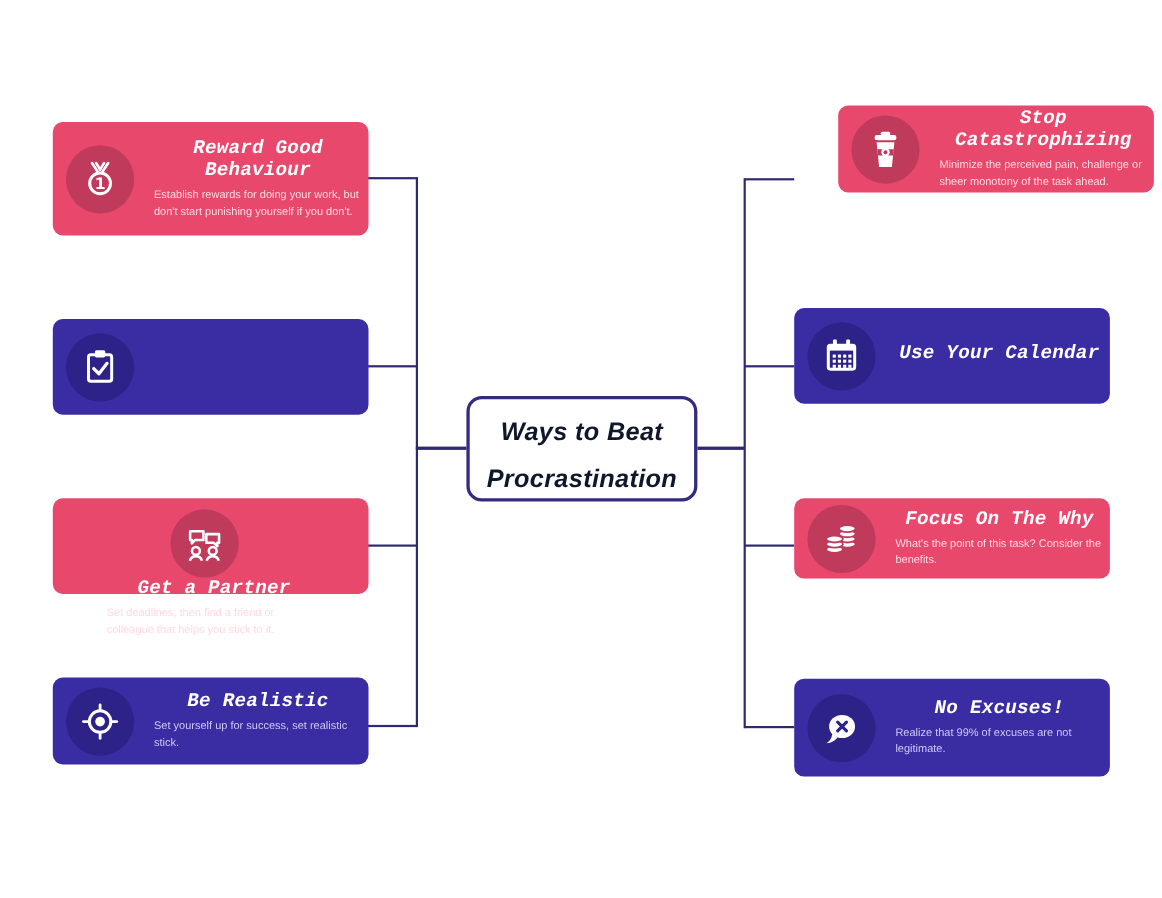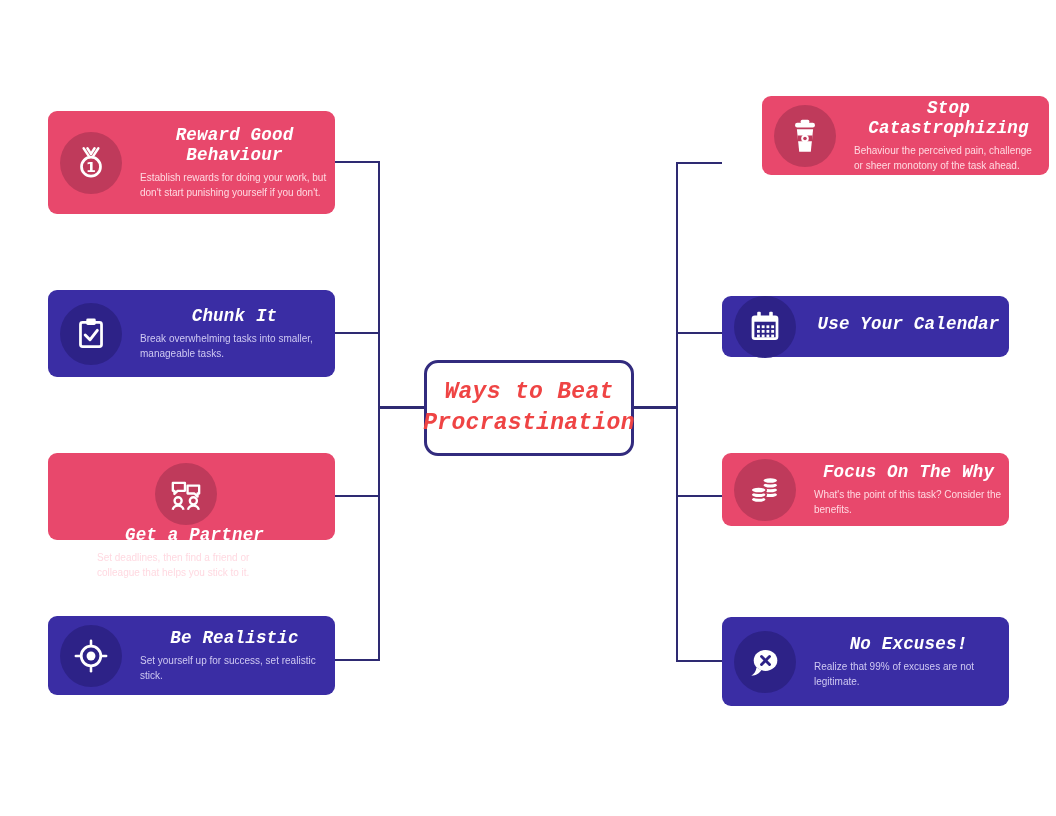--- a/index.html
+++ b/index.html
@@ -33,22 +33,22 @@
   .card.pink .card-body{color:#ffd9e1;}
   .card.purple .card-body{color:#cfc9f2;}
   
   .center-node{
     position:absolute;left:424px;top:360px;width:210px;height:96px;
     box-sizing:border-box;background:#ffffff;border:3px solid #322b7e;
     border-radius:14px;display:flex;flex-direction:column;align-items:center;
     justify-content:center;text-align:center;
   }
   .center-title{
-    font-family:Liberation Mono, monospace;font-style:italic;font-weight:bold;
-    font-size:23px;line-height:31px;color:#ef4444;letter-spacing:.3px;
+    font-family:Liberation Sans, sans-serif;font-style:italic;font-weight:bold;
+    font-size:23px;line-height:31px;color:#0f172a;letter-spacing:.3px;margin-top:12px;
   }
 </style>
 </head>
 <body>
 
 <div class="canvas">
 
   <div class="line" style="left:378px;top:161px;width:2px;height:500px;"></div>
   <div class="line" style="left:676px;top:162px;width:2px;height:500px;"></div>
 
@@ -90,24 +90,20 @@
   </div>
 
   <div class="card purple" style="left:48px;top:290px;height:87px;">
     <span class="icon-circle">
       <svg viewBox="0 0 38 38">
         <rect x="9" y="8" width="20" height="23" rx="2" fill="none" stroke="#ffffff" stroke-width="2.6"></rect>
         <rect x="14.5" y="4.2" width="9" height="6.2" rx="1.4" fill="#ffffff"></rect>
         <path d="M13.5 20 L18 24.5 L25 15.5" fill="none" stroke="#ffffff" stroke-width="2.8" stroke-linecap="round" stroke-linejoin="round"></path>
       </svg>
     </span>
-    <div class="card-text">
-      <div class="card-title">Chunk It</div>
-      <div class="card-body">Break overwhelming tasks into smaller, manageable tasks.</div>
-    </div>
   </div>
 
   <div class="card pink" style="left:48px;top:453px;height:87px;flex-direction:column;">
     <span class="icon-circle">
       <svg viewBox="0 0 38 38">
         <g fill="none" stroke="#ffffff" stroke-width="2.2" stroke-linejoin="round">
           <path d="M6.5 8.5 h11.5 v7.5 h-7 l-3 3 v-3 h-1.5 Z"></path>
           <path d="M20.5 11 h11 v7.5 h-1.5 v3 l-3 -3 h-6.5 Z"></path>
           <circle cx="11.5" cy="25.5" r="3.4"></circle>
           <path d="M6.3 34 a5.4 5.4 0 0 1 10.4 0"></path>
@@ -147,25 +143,25 @@
         <rect x="14.8" y="3.6" width="8.4" height="3.4" rx="1.6" fill="#ffffff"></rect>
         <rect x="9.6" y="6.4" width="18.8" height="4.6" rx="2" fill="#ffffff"></rect>
         <path d="M11.3 12.6 L13.5 34 H24.5 L26.7 12.6 Z" fill="#ffffff"></path>
         <path d="M11.9 18.6 L26.1 18.6 L25.7 24 L12.4 24 Z" fill="#bf3a5b"></path>
         <circle cx="19" cy="21.3" r="3.6" fill="#ffffff"></circle>
         <circle cx="19" cy="21.3" r="1.7" fill="#bf3a5b"></circle>
       </svg>
     </span>
     <div class="card-text">
       <div class="card-title">Stop Catastrophizing</div>
-      <div class="card-body">Behaviour the perceived pain, challenge or sheer monotony of the task ahead.</div>
-    </div>
-  </div>
-
-  <div class="card purple" style="left:722px;top:296px;height:61px;">
+      <div class="card-body">Minimize the perceived pain, challenge or sheer monotony of the task ahead.</div>
+    </div>
+  </div>
+
+  <div class="card purple" style="left:722px;top:280px;height:87px;">
     <span class="icon-circle">
       <svg viewBox="0 0 38 38">
         <rect x="7.6" y="9.4" width="22.8" height="20.6" rx="1.8" fill="none" stroke="#ffffff" stroke-width="2.6"></rect>
         <rect x="7.6" y="9.4" width="22.8" height="4.6" fill="#ffffff"></rect>
         <rect x="11.6" y="4.4" width="3.4" height="6" rx="1" fill="#ffffff"></rect>
         <rect x="23" y="4.4" width="3.4" height="6" rx="1" fill="#ffffff"></rect>
         <g fill="#ffffff">
           <rect x="11.4" y="17.4" width="2.7" height="2.7"></rect>
             <rect x="15.9" y="17.4" width="2.7" height="2.7"></rect>
             <rect x="20.4" y="17.4" width="2.7" height="2.7"></rect>

